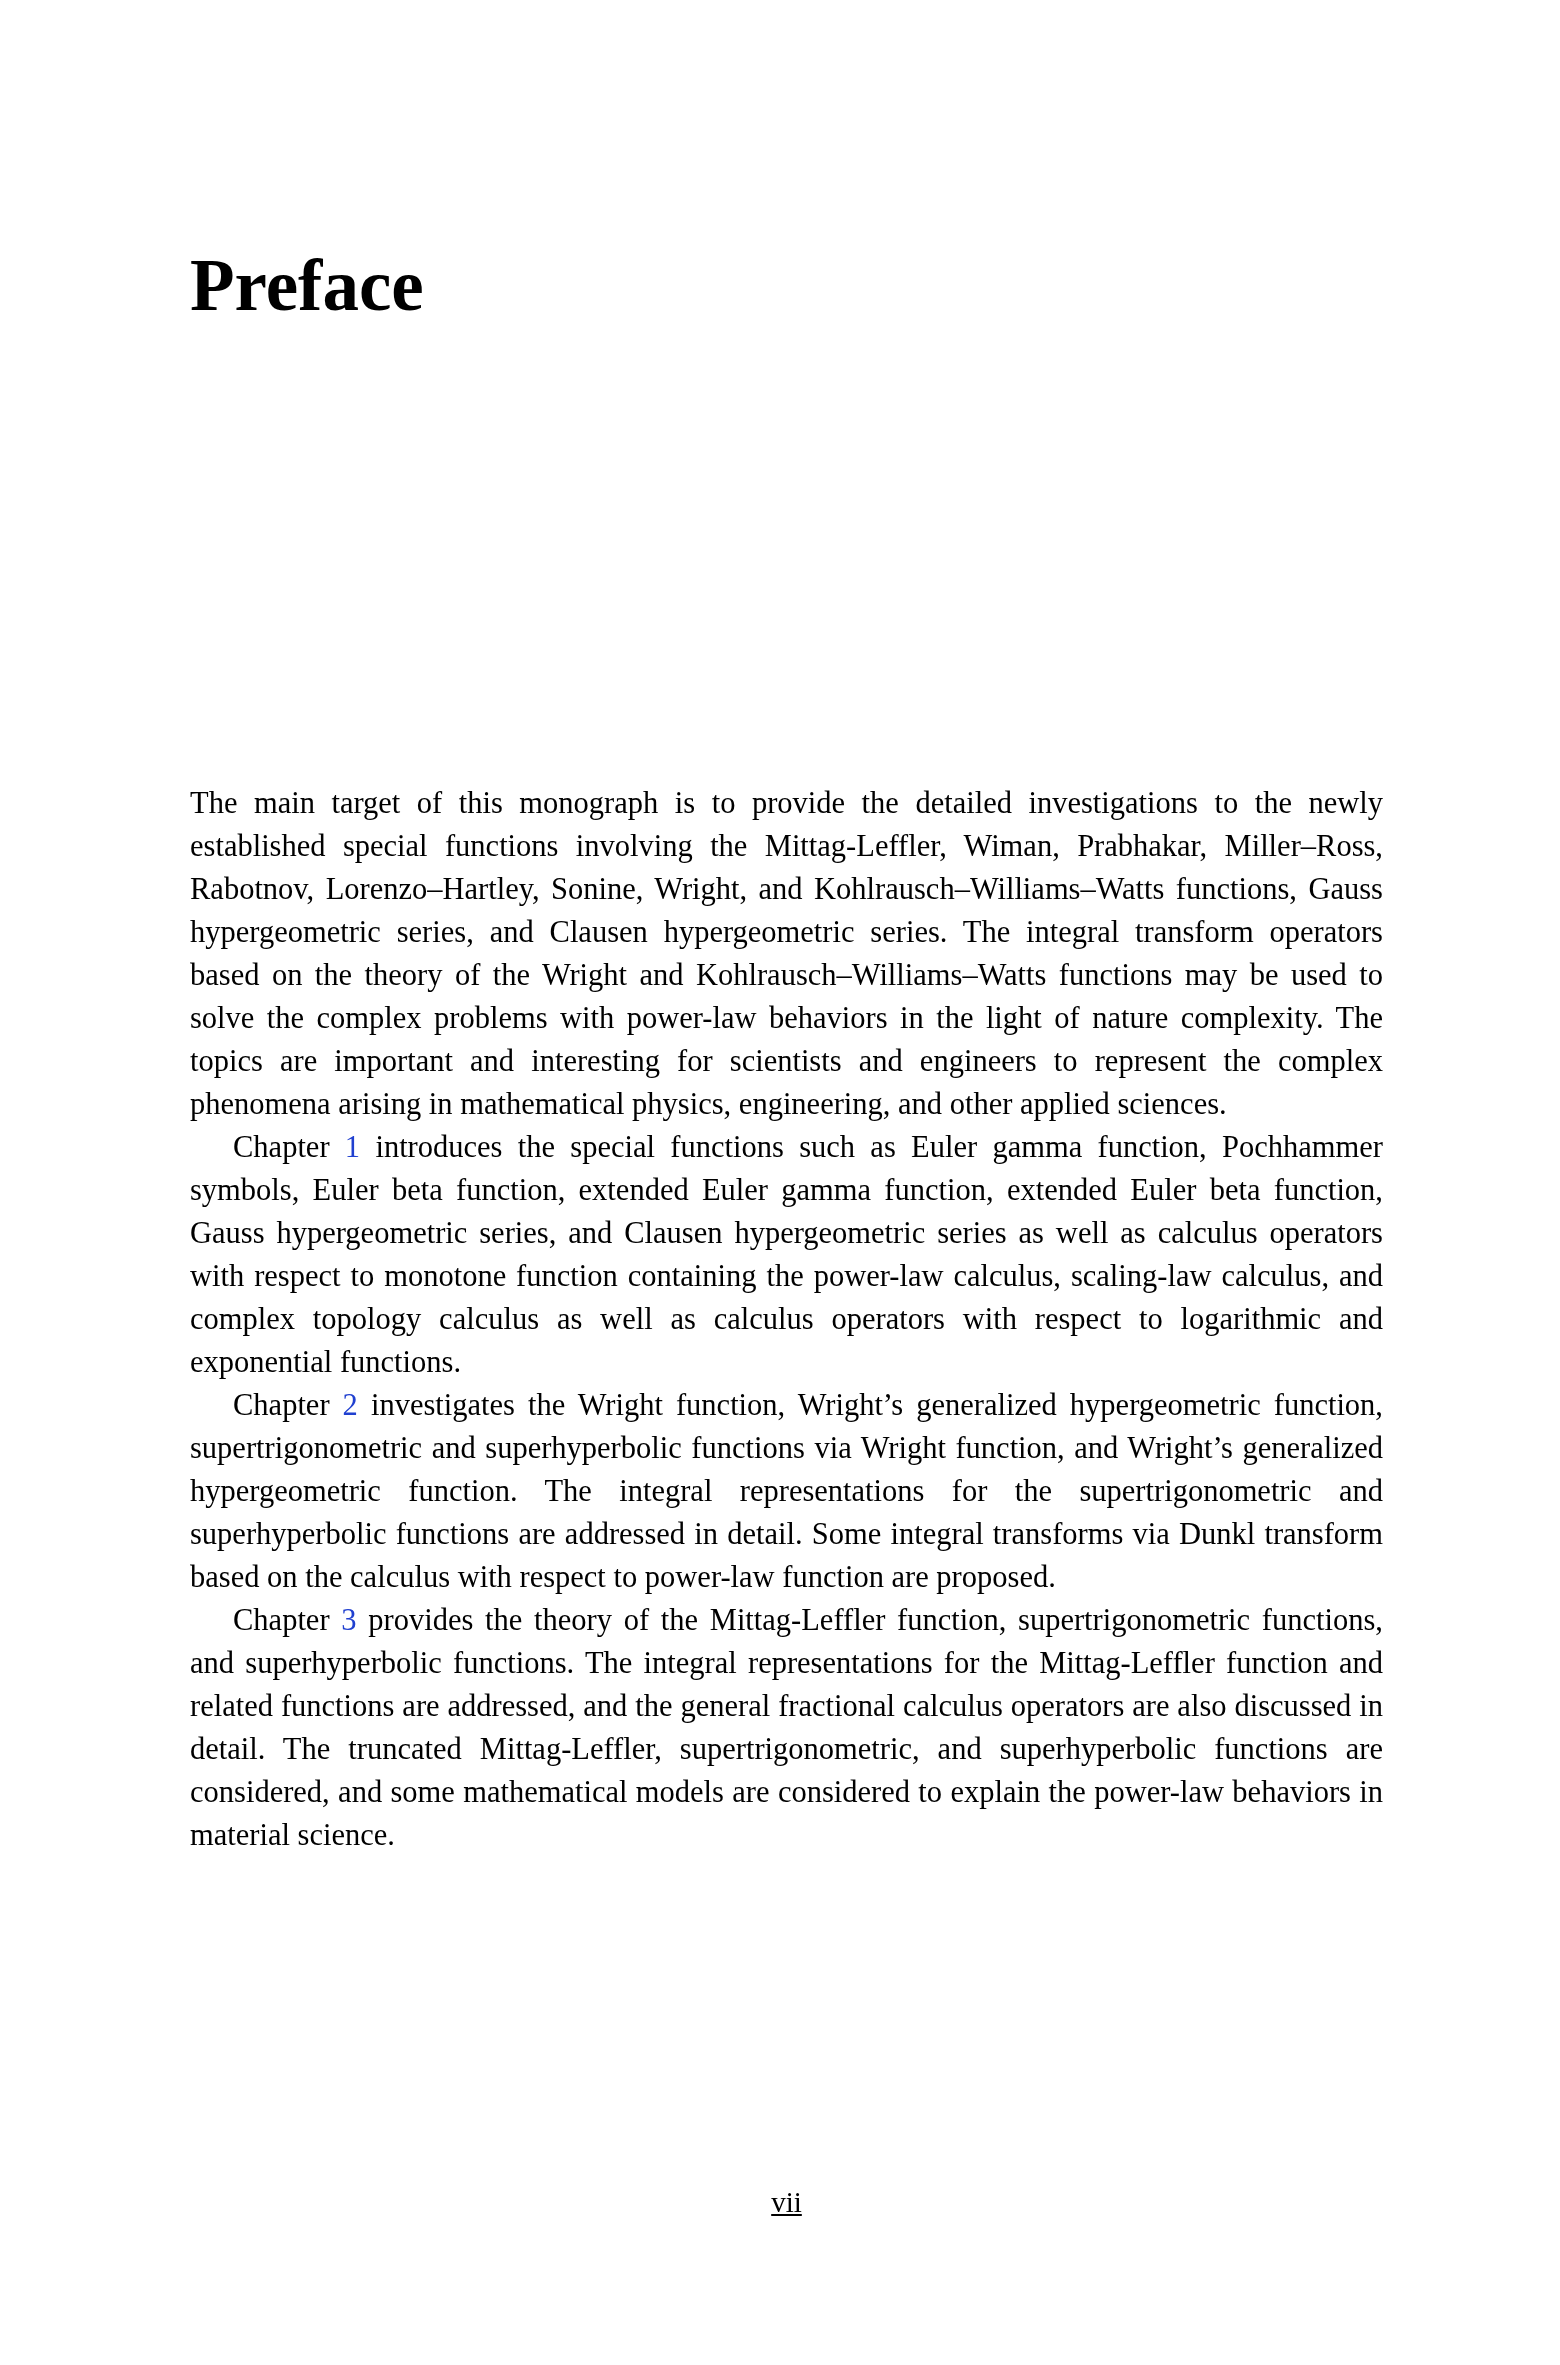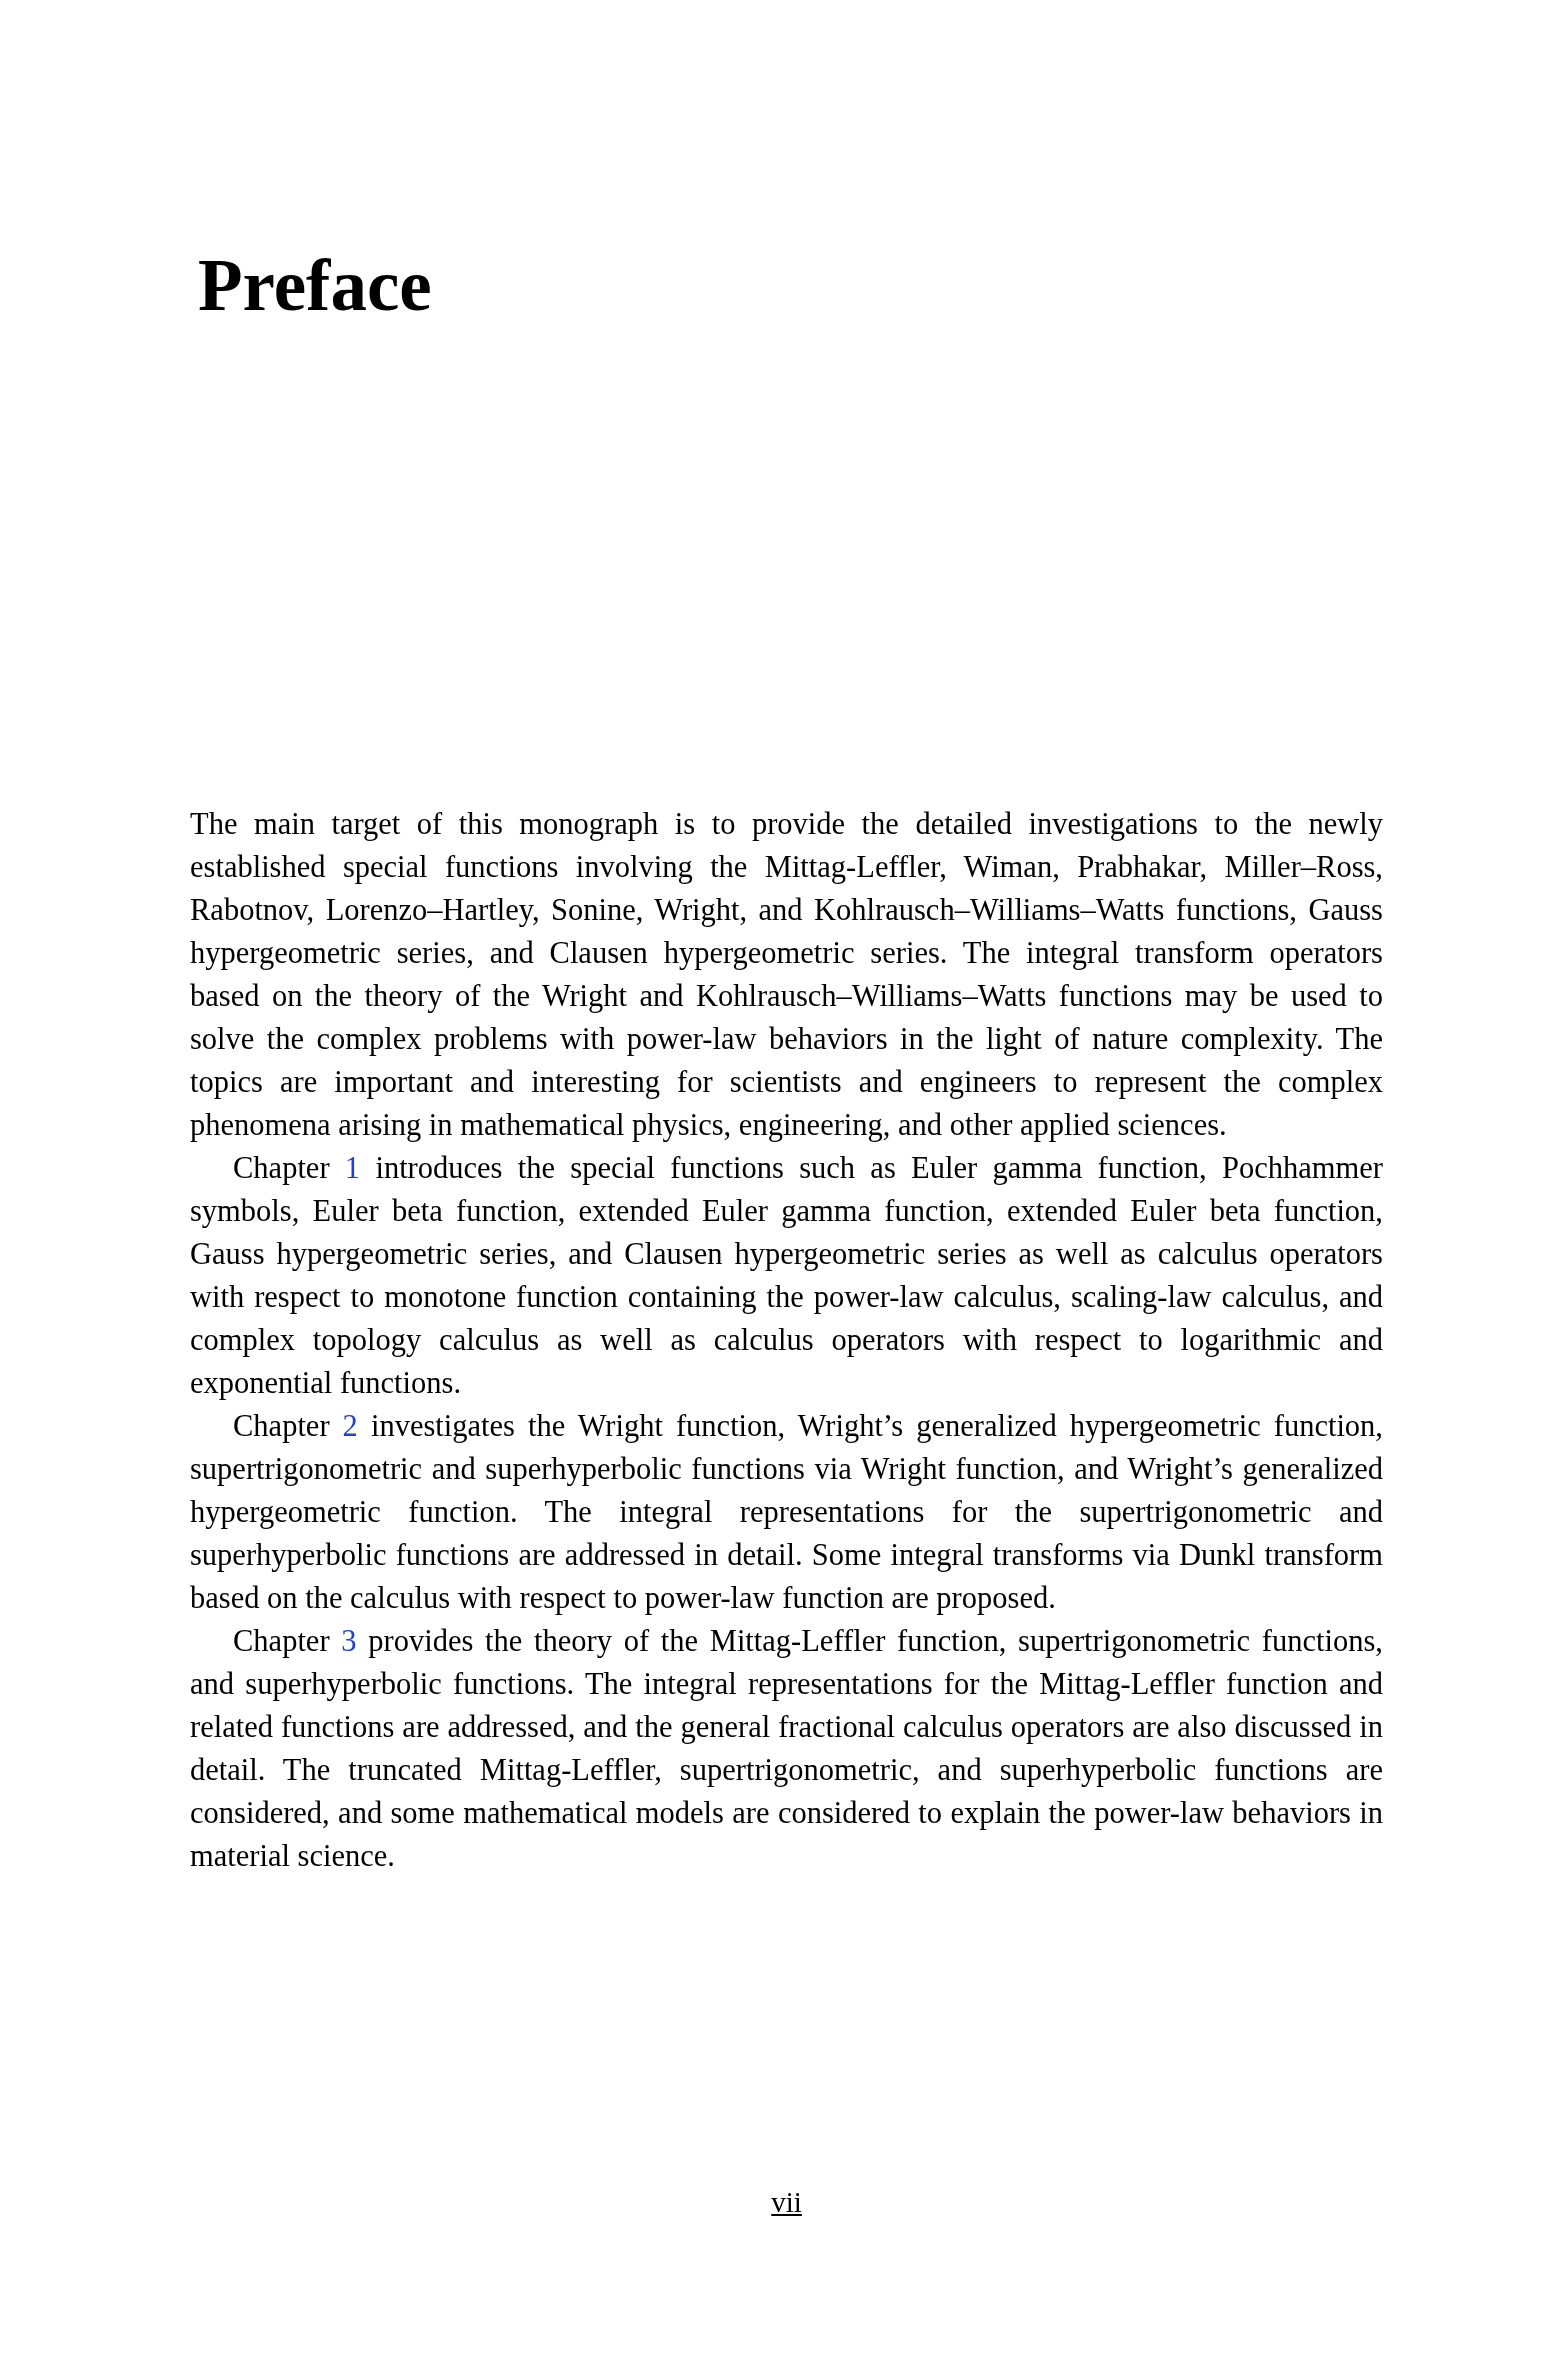--- a/index.html
+++ b/index.html
@@ -14,31 +14,31 @@
     font-family: "Liberation Serif", "DejaVu Serif", serif;
     color: #000000;
   }
   .page {
     position: absolute;
     inset: 0;
     background: #ffffff;
   }
   .chapter-title {
     position: absolute;
-    left: 198px;
+    left: 190px;
     top: 200px;
     font-size: 73px;
     font-weight: bold;
     letter-spacing: 0px;
     line-height: 1;
   }
   .body-block {
     position: absolute;
     left: 190px;
-    top: 803px;
+    top: 782px;
     width: 1193px;
     font-size: 30.5px;
     line-height: 43px;
     text-align: justify;
   }
   .para {
     margin: 0;
     padding: 0;
   }
   .para.indent {

